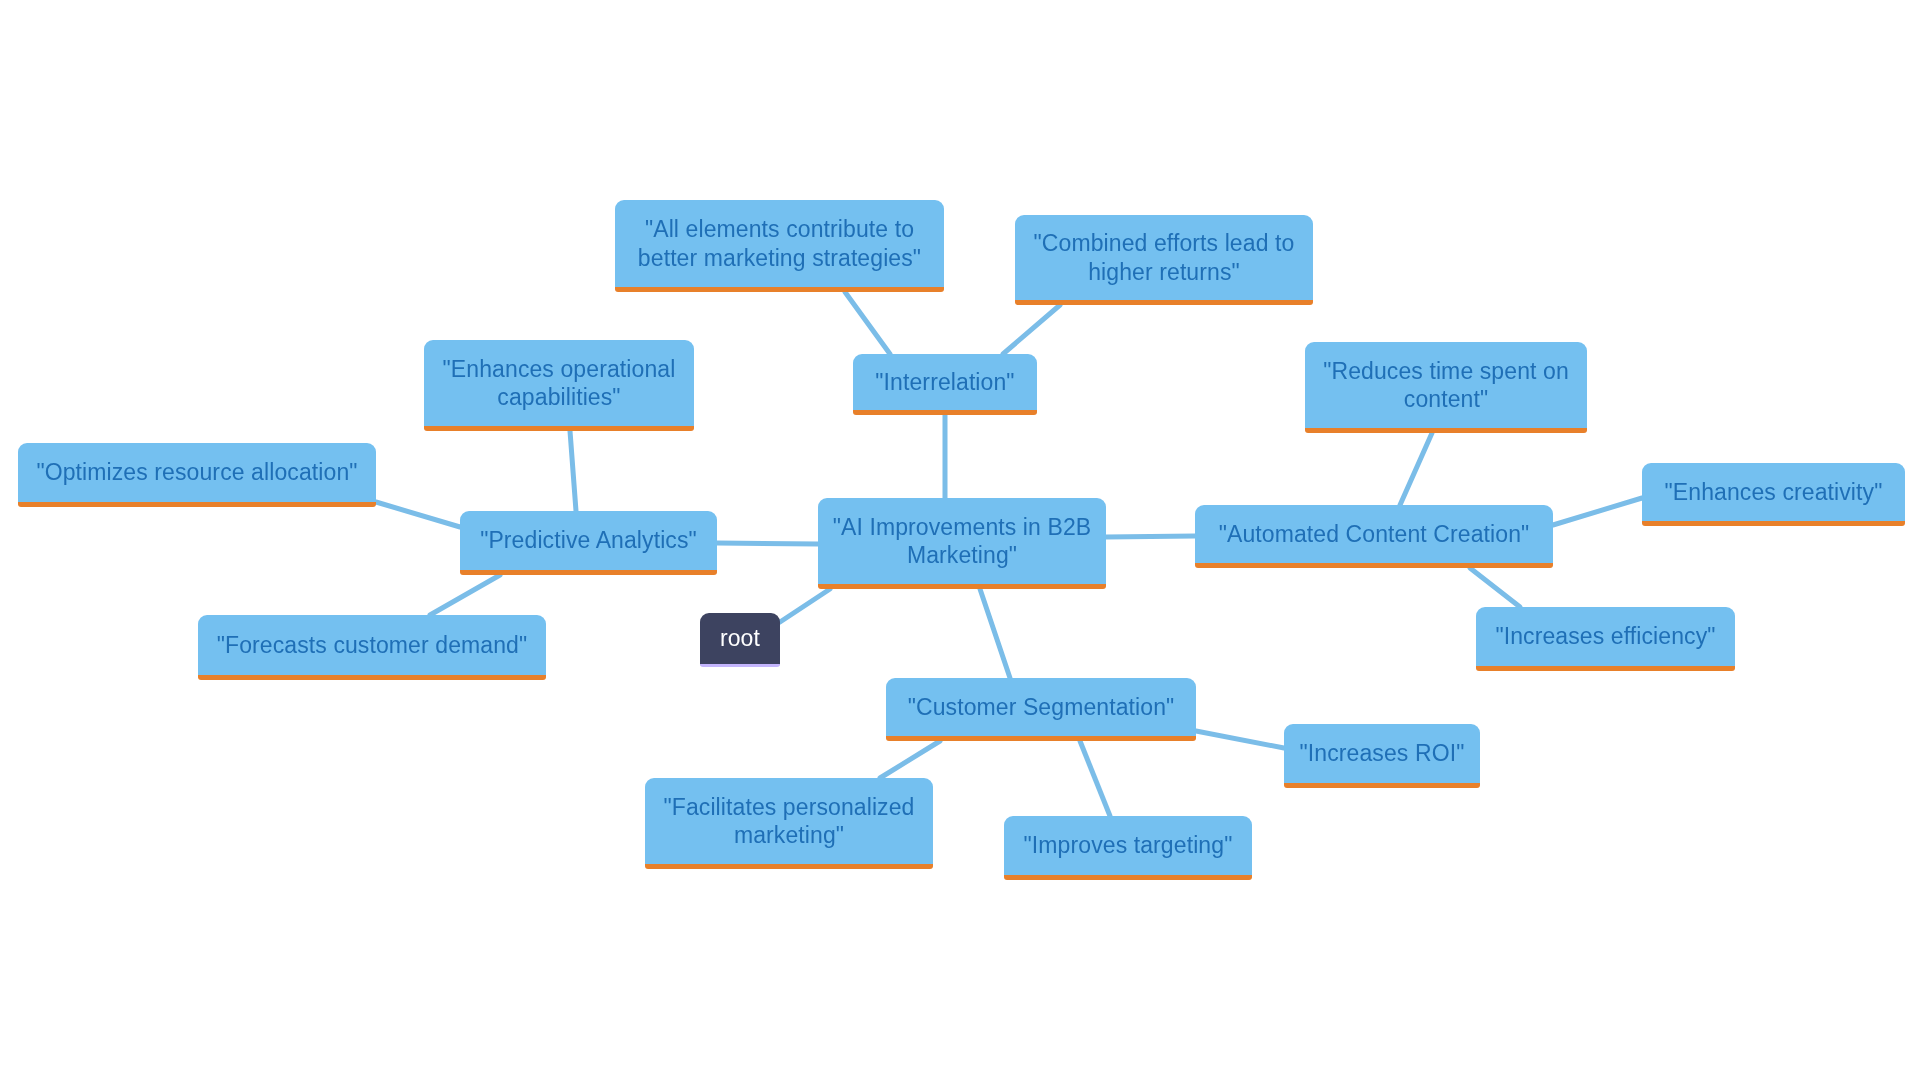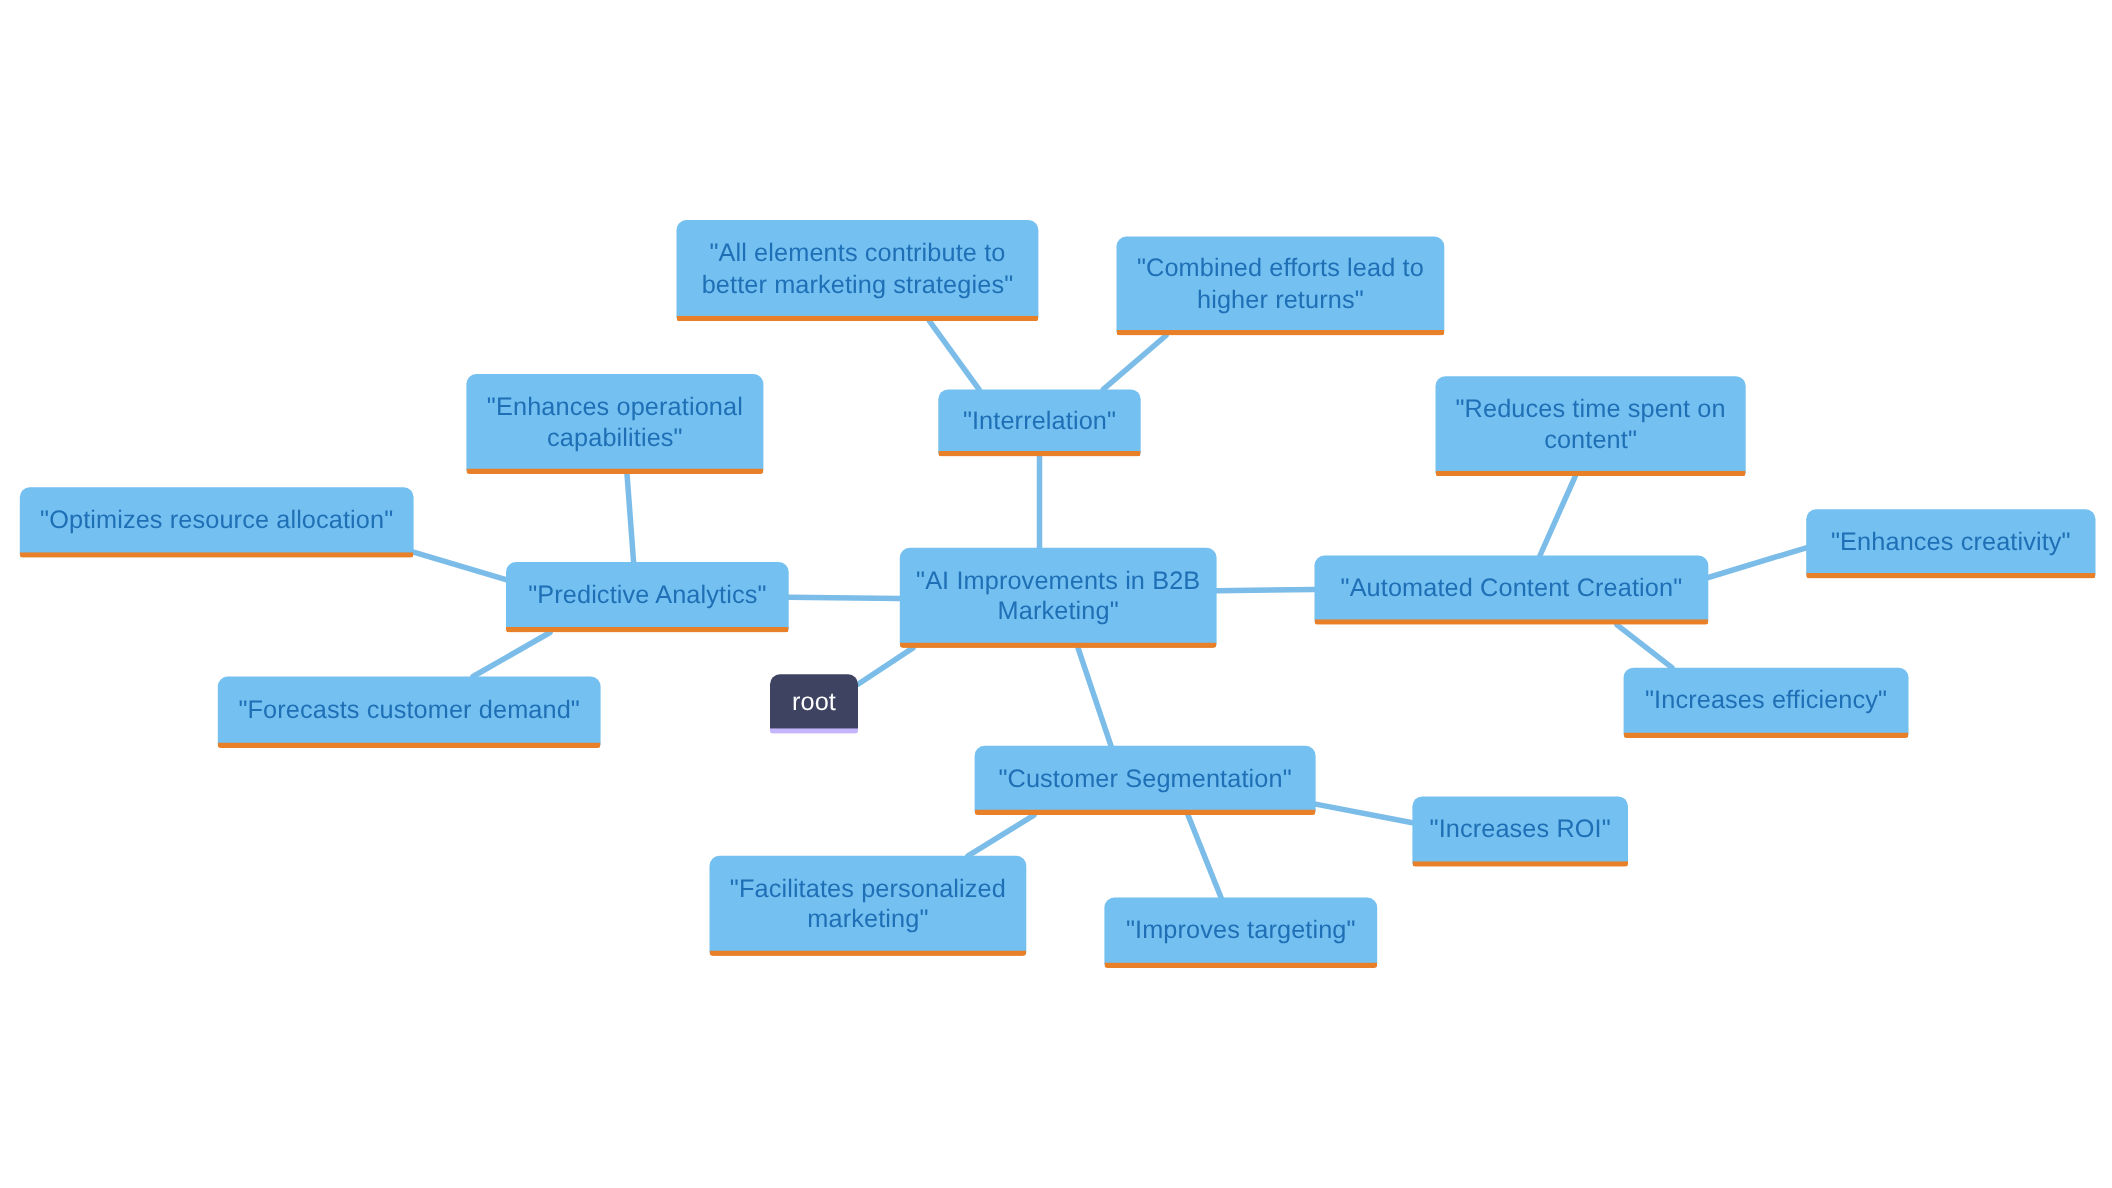--- a/index.html
+++ b/index.html
@@ -42,21 +42,21 @@
     line-height: 1.22;
     letter-spacing: 0.1px;
     padding: 4px 10px;
     font-size: 23px;
     z-index: 5;
   }
 
   .node.root-node {
     background: #3d4360;
     color: #ffffff;
-    border-bottom: 5px solid #c4b5fd;
+    border-bottom: 3px solid #c4b5fd;
     font-size: 23px;
     border-radius: 9px 9px 3px 3px;
   }
 
   .node-label {
     display: block;
     width: 100%;
     white-space: pre-line;
   }
 </style>

